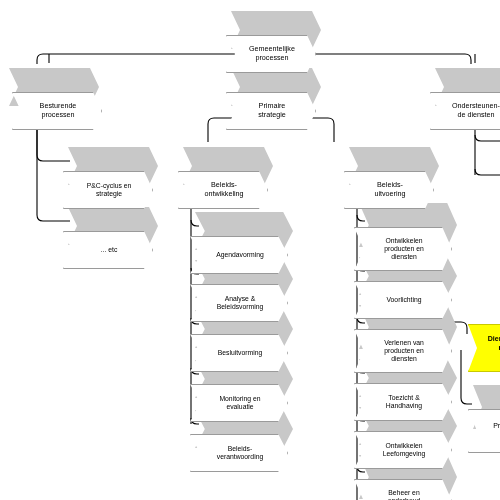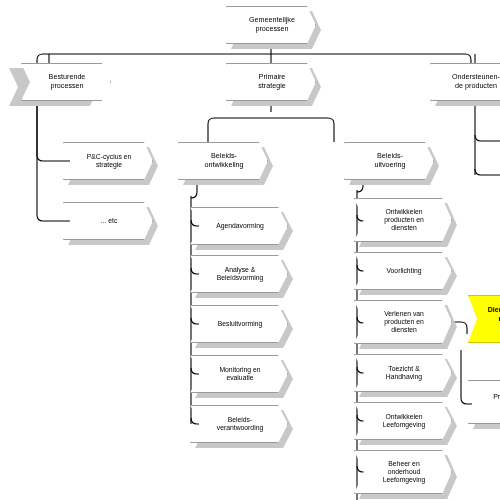--- a/index.html
+++ b/index.html
@@ -31,20 +31,21 @@
     justify-content: center;
     text-align: center;
     line-height: 1.22;
     color: #000000;
     background: #ffffff;
     border: 1px solid #9a9a9a;
     clip-path: polygon(0% 0%, 90% 0%, 100% 50%, 90% 100%, 0% 100%, 10% 50%);
     padding-left: 10px;
     padding-right: 8px;
     z-index: 2;
+    margin-top: 29px;
   }
   .node-shadow {
     position: absolute;
     background: #c8c8c8;
     clip-path: polygon(0% 0%, 90% 0%, 100% 50%, 90% 100%, 0% 100%, 10% 50%);
     z-index: 1;
   }
   .node.highlight {
     background: #ffff00;
     border-color: #c9c900;
@@ -103,35 +104,35 @@
     </g>
   </svg>
 
   <div class="node-shadow" style="left:231px;top:11px;width:90px;height:38px;"></div>
   <div class="node" style="left:226px;top:6px;width:90px;height:38px;font-size:7.2px;">
     <span class="lbl">Gemeentelijke
 processen</span>
   </div>
 
   <div class="node-shadow" style="left:9px;top:68px;width:90px;height:38px;"></div>
-  <div class="node" style="left:21px;top:63px;width:90px;height:38px;font-size:7.2px;">
+  <div class="node" style="left:12px;top:63px;width:90px;height:38px;font-size:7.2px;">
     <span class="lbl">Besturende
 processen</span>
   </div>
 
   <div class="node-shadow" style="left:231px;top:68px;width:90px;height:38px;"></div>
   <div class="node" style="left:226px;top:63px;width:90px;height:38px;font-size:7.2px;">
     <span class="lbl">Primaire
 strategie</span>
   </div>
 
   <div class="node-shadow" style="left:435px;top:68px;width:90px;height:38px;"></div>
   <div class="node" style="left:430px;top:63px;width:90px;height:38px;font-size:7.2px;">
     <span class="lbl">Ondersteunen-
-de producten</span>
+de diensten</span>
   </div>
 
   <div class="node-shadow" style="left:68px;top:147px;width:90px;height:38px;"></div>
   <div class="node" style="left:63px;top:142px;width:90px;height:38px;font-size:6.8px;">
     <span class="lbl">P&amp;C-cyclus en
 strategie</span>
   </div>
 
   <div class="node-shadow" style="left:68px;top:207px;width:90px;height:38px;"></div>
   <div class="node" style="left:63px;top:202px;width:90px;height:38px;font-size:6.8px;">

